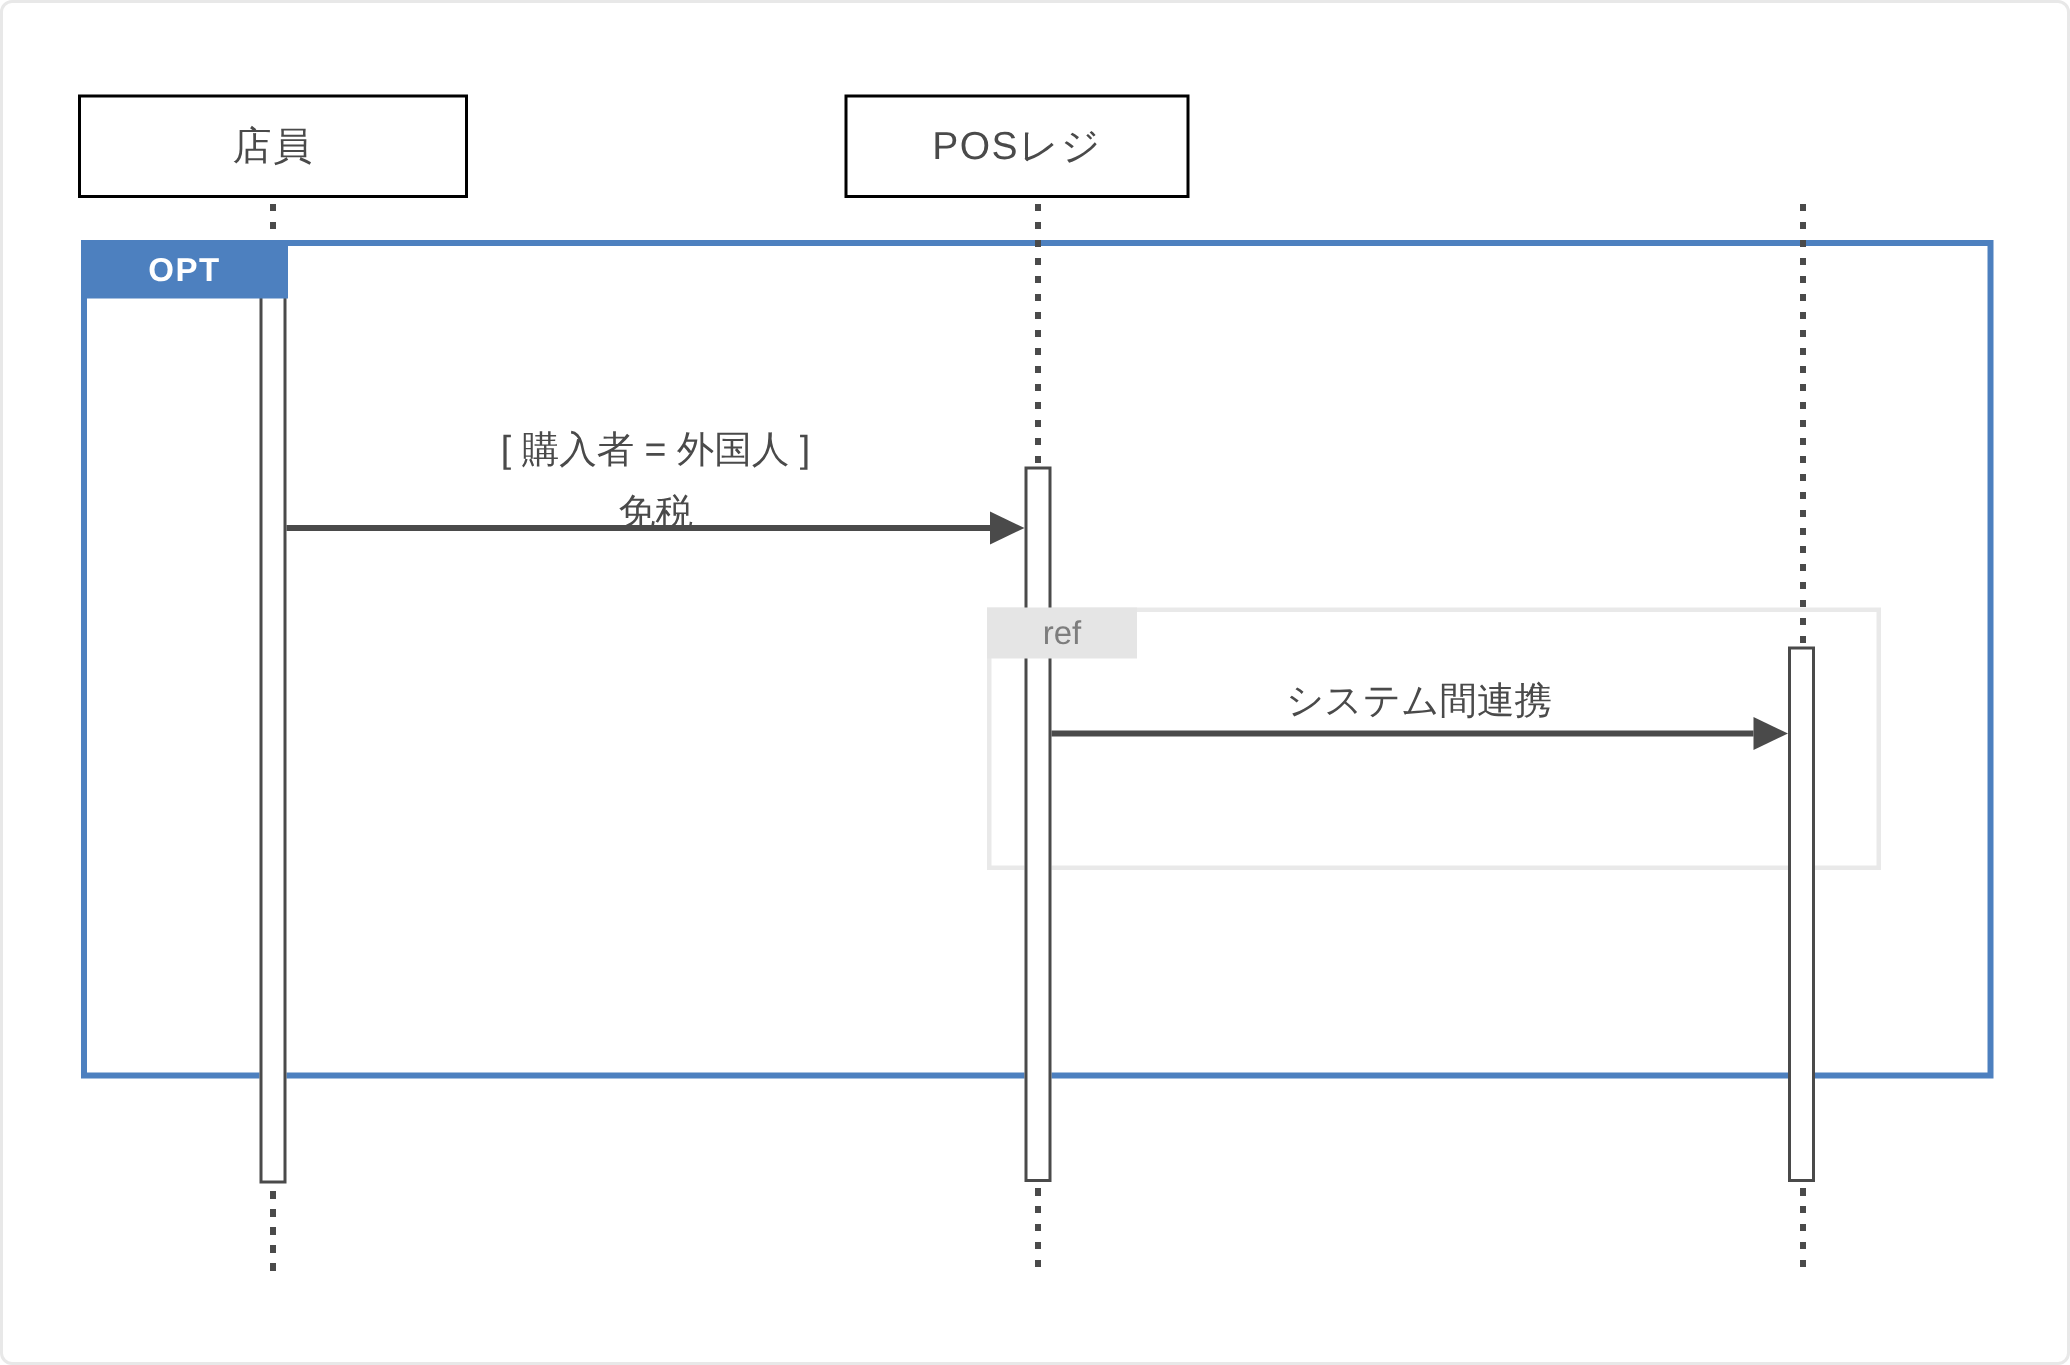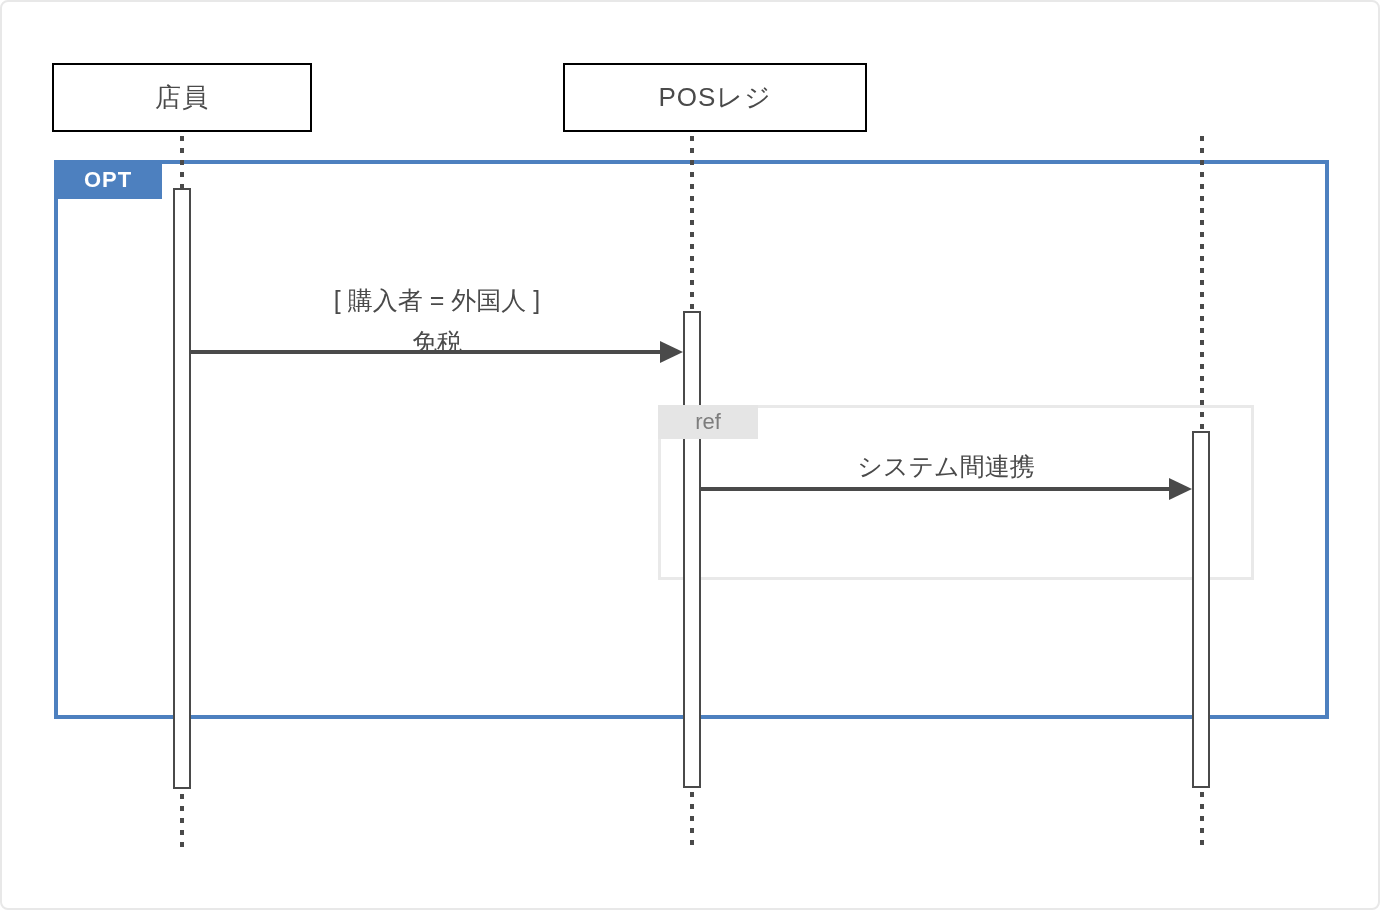--- a/index.html
+++ b/index.html
@@ -25,21 +25,21 @@
     border: 2px solid #000000;
     display: flex;
     align-items: center;
     justify-content: center;
     font-size: 26px;
     color: #4a4a4a;
     letter-spacing: 1px;
     z-index: 2;
   }
   .actor-clerk   { left: 50px;   width: 260px; }
-  .actor-pos     { left: 561px;  width: 304px; }
+  .actor-pos     { left: 561px;  width: 230px; }
   .actor-taxfree { left: 1070px; width: 259px; }
 
   
   .lifeline {
     position: absolute;
     width: 4px;
     background-image: repeating-linear-gradient(
       to bottom, #4a4a4a 0px, #4a4a4a 5px, transparent 5px, transparent 12px);
     z-index: 1;
   }
@@ -54,21 +54,21 @@
   .opt-frame {
     position: absolute;
     left: 52px; top: 158px;
     width: 1275px; height: 559px;
     border: 4px solid #4d80bf;
     z-index: 0;
   }
   .opt-label {
     position: absolute;
     left: 52px; top: 158px;
-    width: 108px; height: 39px;
+    width: 138px; height: 39px;
     background: #4d80bf;
     color: #ffffff;
     font-size: 22px;
     font-weight: 600;
     letter-spacing: 1px;
     display: flex;
     align-items: center;
     justify-content: center;
     z-index: 3;
   }

